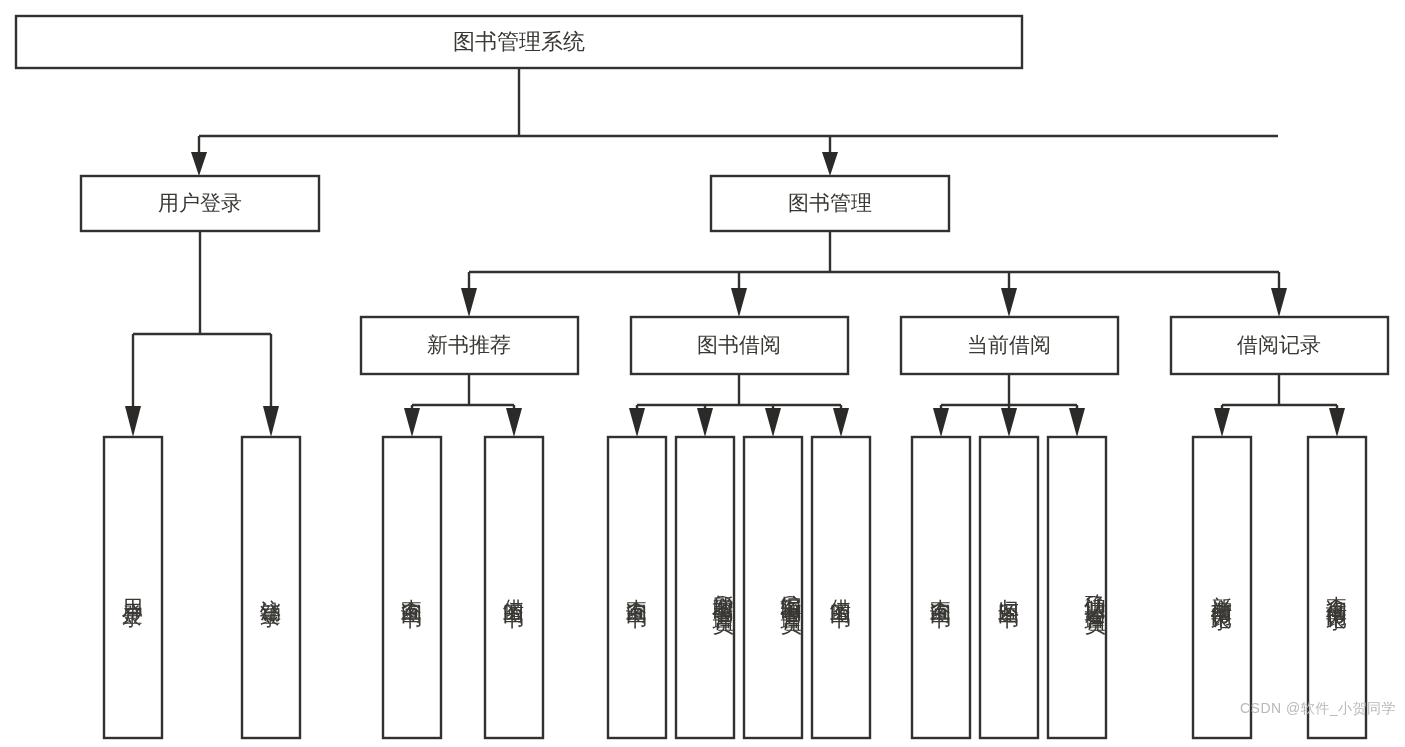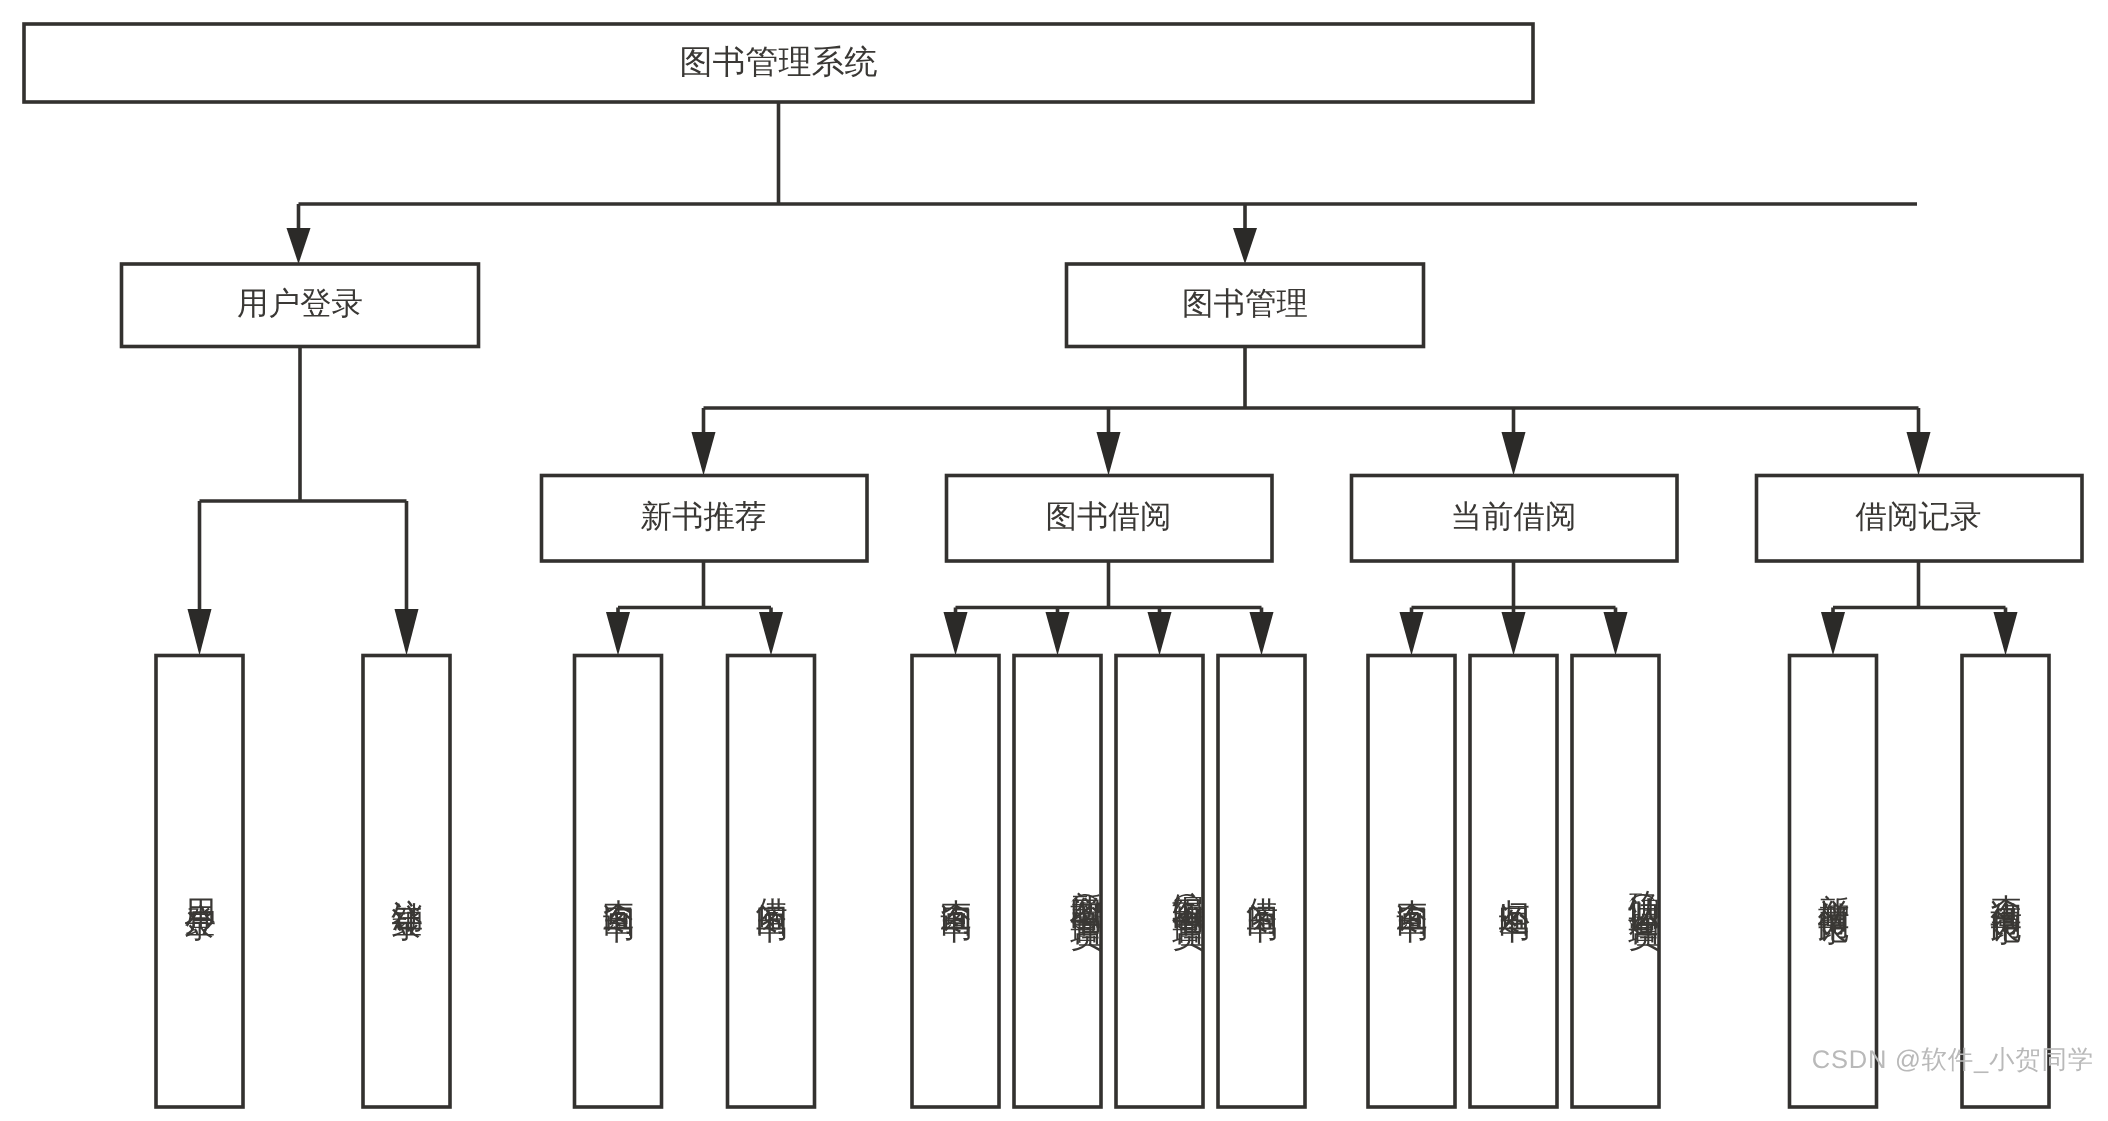--- a/index.html
+++ b/index.html
@@ -66,21 +66,21 @@
     letter-spacing: 3px;
     color: #3a3835;
     white-space: nowrap;
     pointer-events: none;
   }
   .watermark {
     position: absolute;
     right: 9px;
     bottom: 6px;
     font-family: "Liberation Sans", "DejaVu Sans", sans-serif;
-    font-size: 17px;
+    font-size: 14px;
     color: #b9b9b9;
     letter-spacing: 0.5px;
     white-space: nowrap;
   }
 </style>
 </head>
 <body>
 
 <div id="diagram-root">
 

